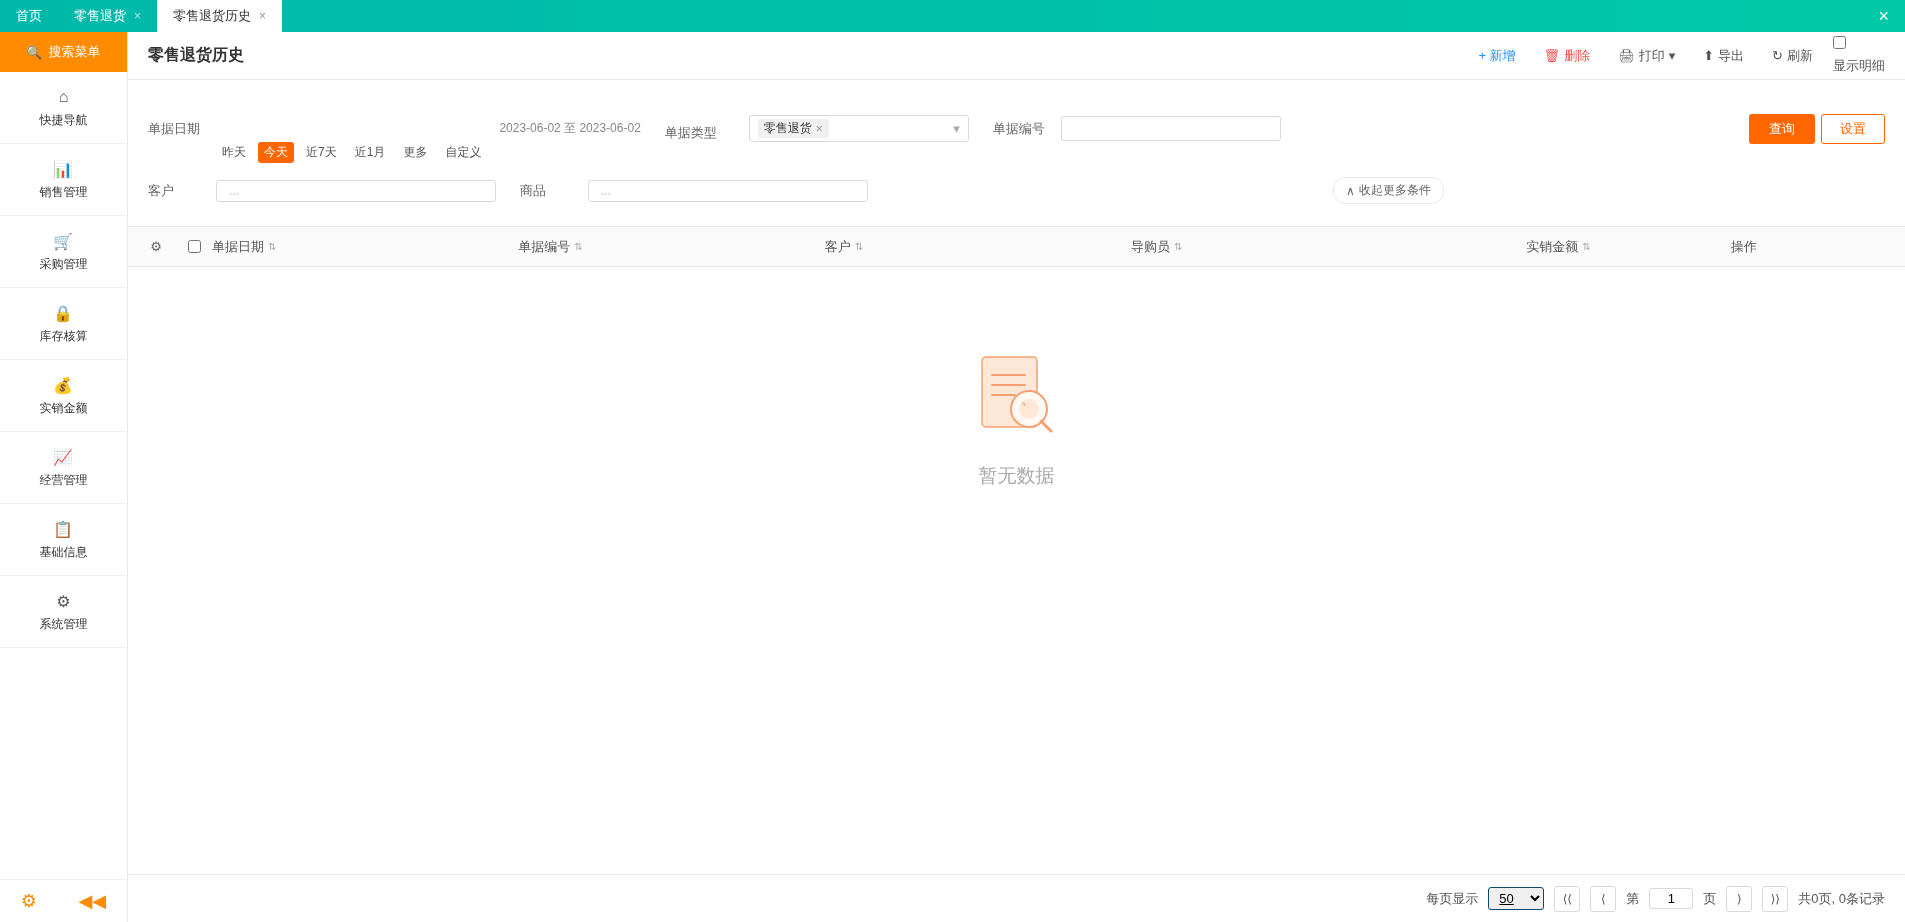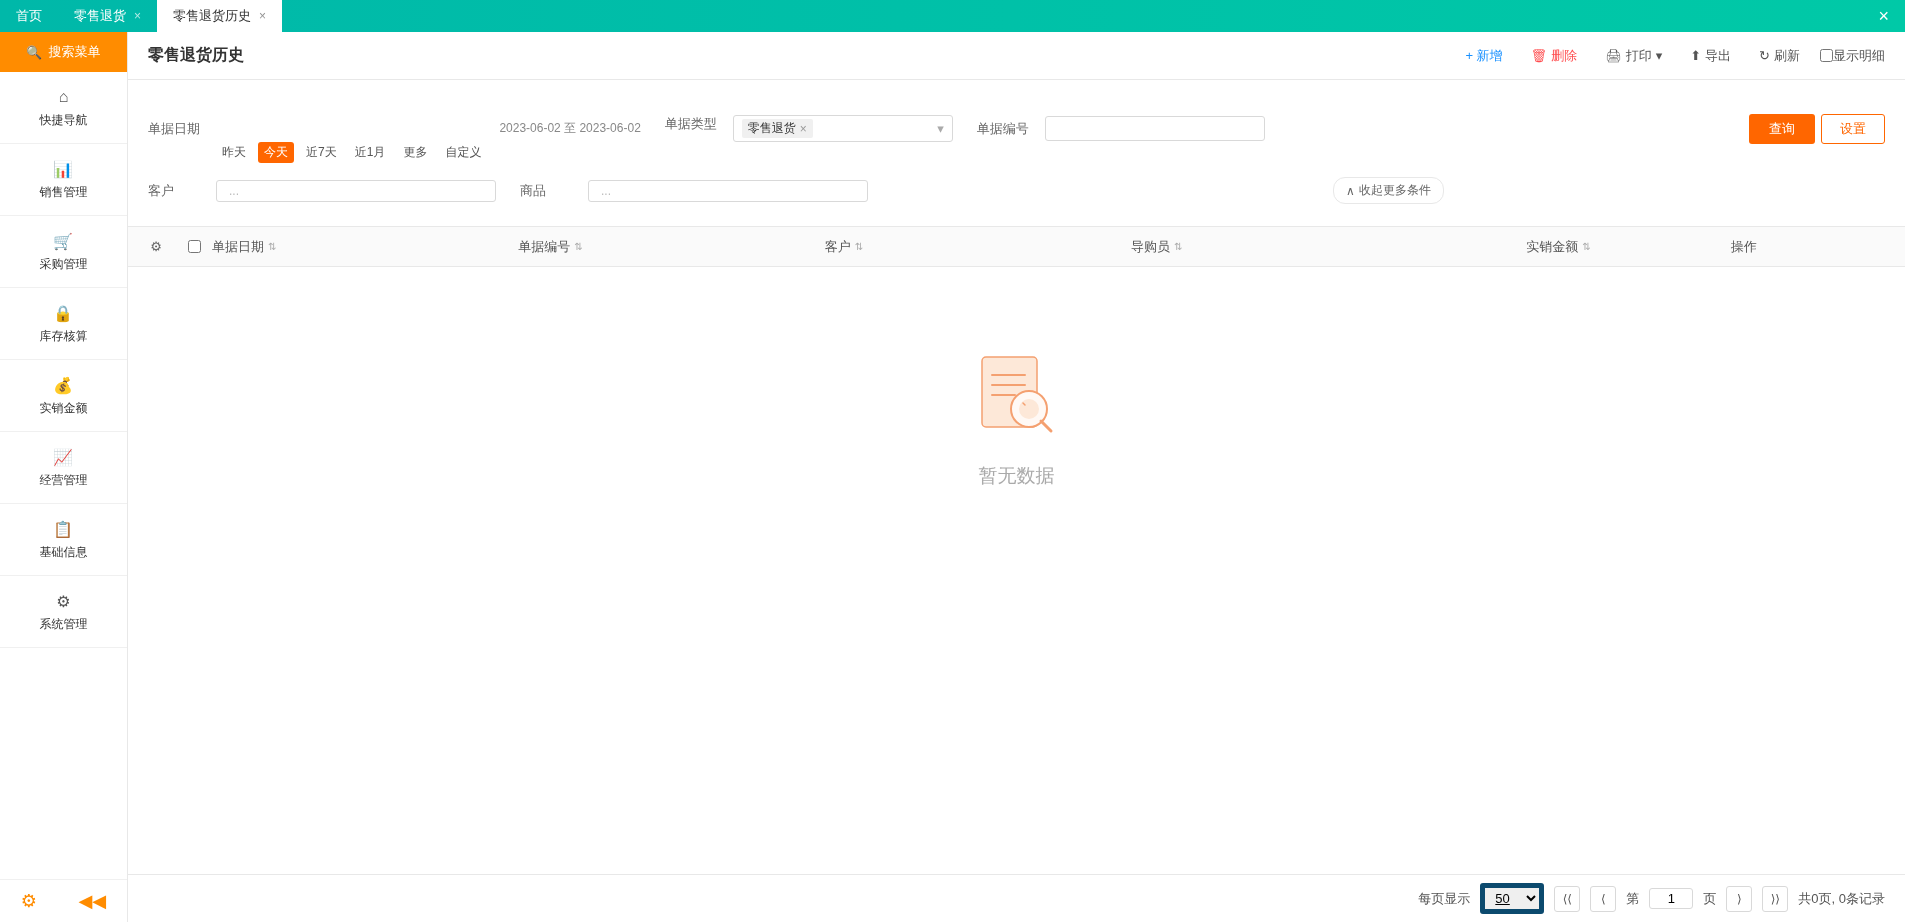--- a/index.html
+++ b/index.html
@@ -161,21 +161,21 @@
     }
     .btn-settings {
       background: #fff;
       color: #ff6600;
       border: 1px solid #ff6600;
       padding: 5px 18px;
       border-radius: 3px;
       font-size: 13px;
       cursor: pointer;
     }
-    .checkbox-show { display: flex; align-items: center; gap: 0; font-size: 13px; color: #555; }
+    .checkbox-show { display: flex; align-items: flex-start; gap: 8px; font-size: 13px; color: #555; flex-direction: column; }
 
     
     .filter-area {
       background: #fff;
       padding: 14px 20px 8px;
       border-bottom: 1px solid #e8e8e8;
     }
     .filter-row {
       display: flex;
       align-items: center;
@@ -318,21 +318,21 @@
       border-top: 1px solid #e8e8e8;
       display: flex;
       align-items: center;
       justify-content: flex-end;
       padding: 0 20px;
       gap: 10px;
       font-size: 13px;
       color: #555;
     }
     .pagination-select {
-      border: 5px solid #0c4a6e;
+      border: 1px solid #0c4a6e;
       border-radius: 3px;
       padding: 2px 6px;
       font-size: 13px;
       cursor: pointer;
       text-decoration: underline;
     }
     .pagination-btn {
       width: 26px;
       height: 26px;
       display: flex;
@@ -456,21 +456,21 @@
             <span class="date-btn">昨天</span>
             <span class="date-btn active">今天</span>
             <span class="date-btn">近7天</span>
             <span class="date-btn">近1月</span>
             <span class="date-btn">更多</span>
             <span class="date-btn">自定义</span>
           </div>
           <span class="date-range">2023-06-02 至 2023-06-02</span>
         </div>
 
-        <div style="display:flex;align-items:flex-start;gap:8px;">
+        <div style="display:flex;align-items:flex-end;gap:24px;">
           <span class="filter-label">单据类型</span>
           <div class="filter-select" style="min-width:220px;">
             <span class="filter-select-tag">
               <span>零售退货</span>
               <span class="remove">×</span>
             </span>
             <span style="flex:1;"></span>
             <span style="color:#aaa;">▾</span>
           </div>
         </div>

